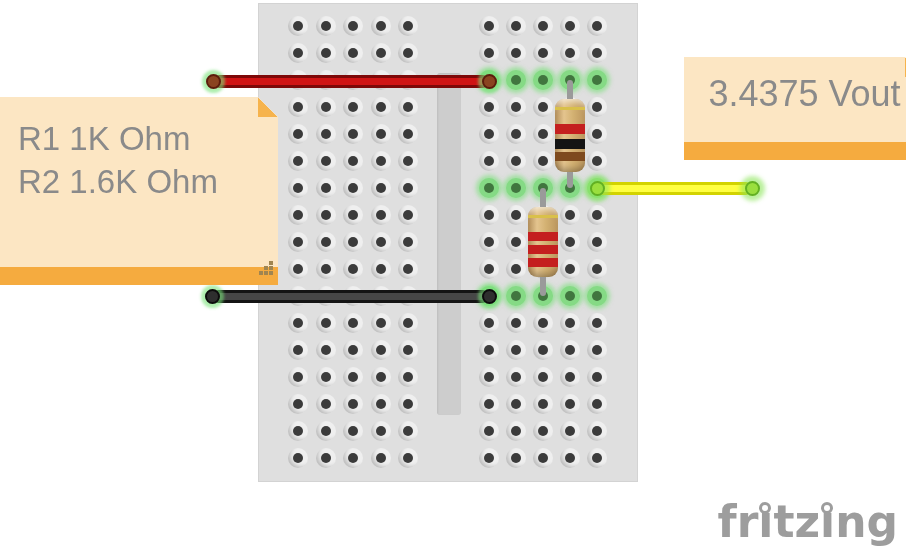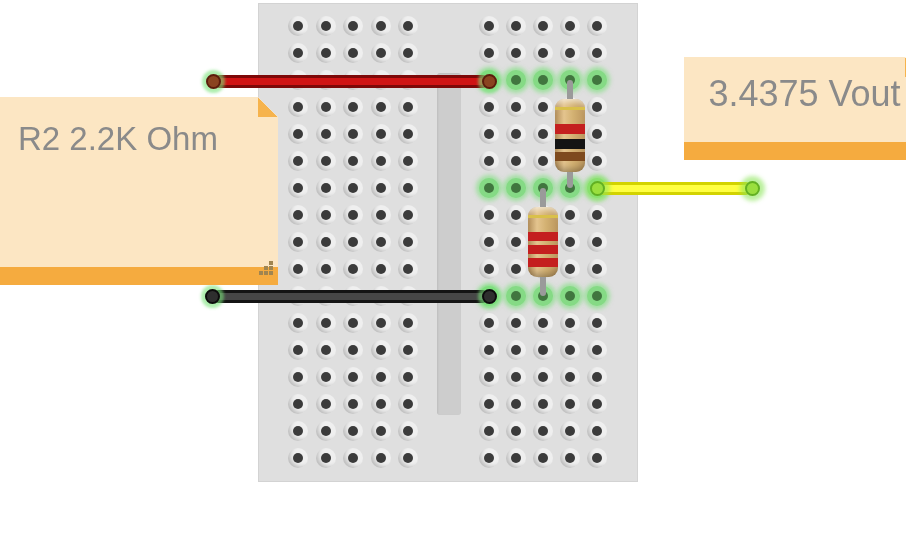--- a/index.html
+++ b/index.html
@@ -307,31 +307,33 @@
       <div>
         <div class="wire black" style="left: 212px; top: 290px; width: 277px;"></div>
         <div class="wire-end end-black" style="left: 204.5px; top: 288.5px;"></div>
         <div class="wire-end end-black" style="left: 481.5px; top: 288.5px;"></div>
       </div>
     </div>
 
   <div class="note note-left" style="left:0; top:97px; width:278px; height:188px;">
     <div class="note-body" style="height:170px;">
       <div class="note-text">
-        <div>R2 2.2K Ohm</div>
+        <div>R1 1K Ohm</div>
+        <div>R2 1.6K Ohm</div>
       </div>
     </div>
     <div class="note-fold"></div>
     <div class="note-bar"></div>
     <div class="note-grip"></div>
   </div>
 
   <div class="note note-right" style="left:684px; top:57px; width:241px; height:103px;">
     <div class="note-body" style="height:85px;">
       <div class="note-text">3.4375 Vout</div>
     </div>
     <div class="note-fold"></div>
     <div class="note-bar"></div>
     <div class="note-grip"></div>
   </div>
 
+  <div class="logo" id="logo">fr<span class="li">ı<span class="ring"></span></span>tz<span class="li">ı<span class="ring"></span></span>ng</div>
 
 </div>
 
 </body></html>

